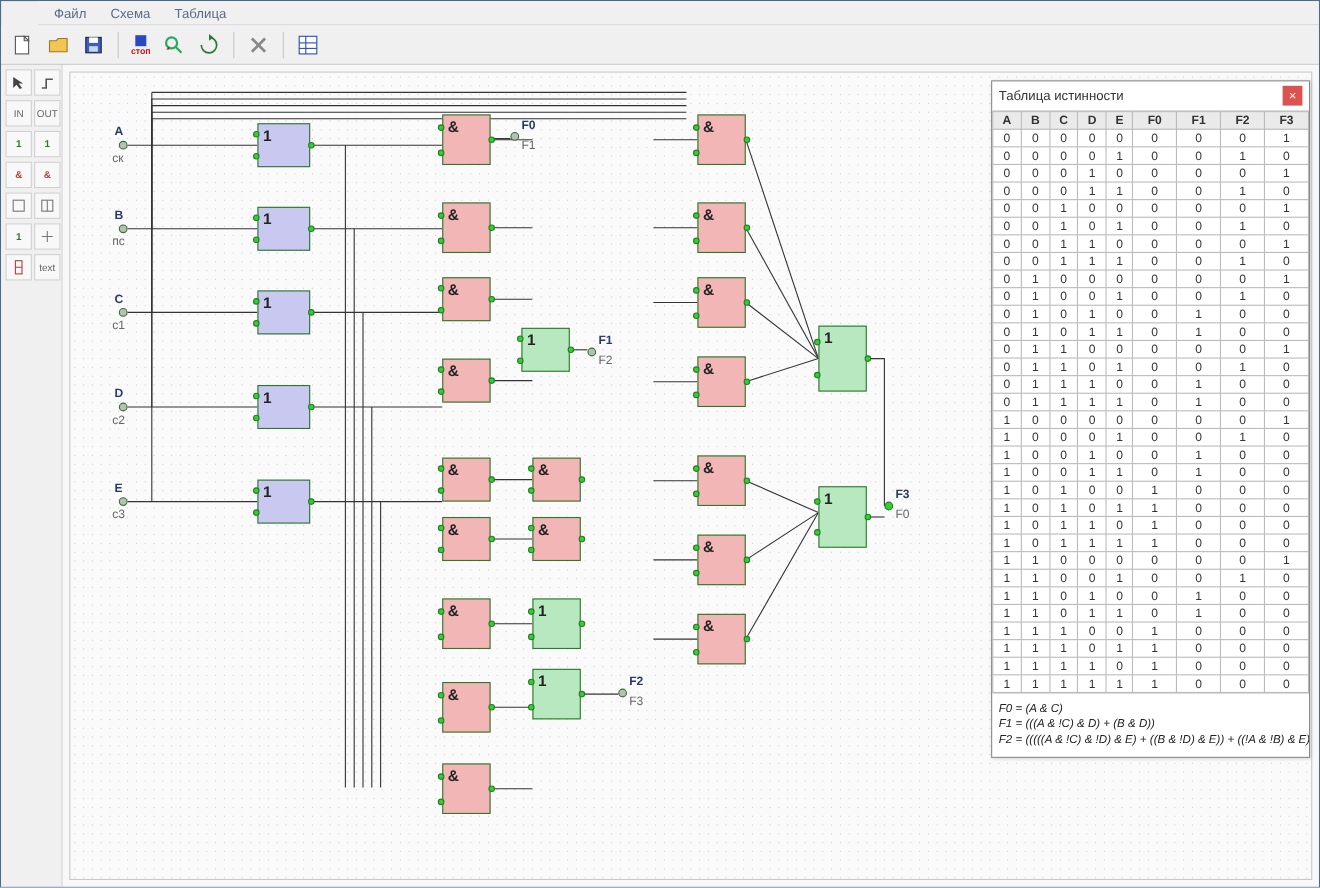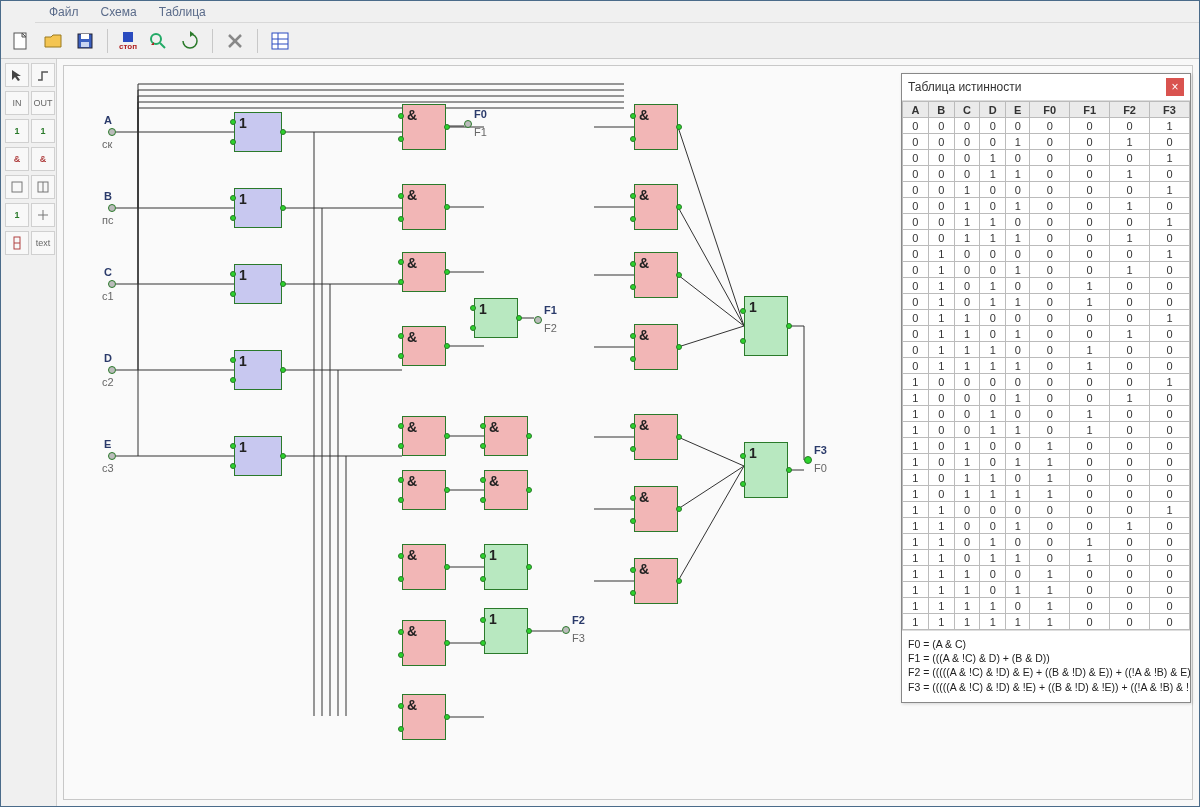--- a/index.html
+++ b/index.html
@@ -32,21 +32,21 @@
   .lbl { position:absolute; font-size:11px; color:#2a3a6a; font-weight:600; }
   .port { position:absolute; width:8px; height:8px; border-radius:50%; background:#bbb; border:1.5px solid #2a7a2a; }
   .port.on { background:#2cd32c; }
   .truth-panel { position:absolute; right:8px; top:14px; width:290px; background:#fff; border:1px solid #888; box-shadow: 1px 1px 3px rgba(0,0,0,0.15); }
   .truth-panel .hdr { display:flex; align-items:center; justify-content:space-between; padding:4px 6px; border-bottom:1px solid #ddd; }
   .truth-panel .hdr .ttl { color:#333; }
   .truth-panel .hdr .close { width:18px; height:18px; background:#d9534f; color:#fff; display:flex; align-items:center; justify-content:center; font-size:12px; cursor:default; }
   .truth-panel table { border-collapse:collapse; width:100%; font-size:11px; }
   .truth-panel th, .truth-panel td { border:1px solid #bbb; text-align:center; padding:1px 0; height:16px; }
   .truth-panel th { background:#eaeaea; font-weight:600; }
-  .formulas { padding:6px 6px 8px; font-size:10.5px; line-height:1.35; color:#222; border-top:1px solid #ddd; white-space:nowrap; overflow:hidden; }
+  .formulas { padding:6px 6px 8px; font-size:10.5px; line-height:1.35; color:#222; border-top:1px solid #ddd; white-space:nowrap; overflow:hidden;font-style:italic; }
 </style>
 </head>
 <body>
 
 <div class="window">
 
 
   <div class="menubar">
     <div class="mi">Файл</div>
     <div class="mi">Схема</div>
@@ -749,19 +749,18 @@
                 <td>0</td>
                 <td>0</td>
                 <td>0</td>
               </tr>
             </tbody>
         </table>
         <div class="formulas" id="formulas">
             <div>F0 = (A &amp; C)</div>
             <div>F1 = (((A &amp; !C) &amp; D) + (B &amp; D))</div>
             <div>F2 = (((((A &amp; !C) &amp; !D) &amp; E) + ((B &amp; !D) &amp; E)) + ((!A &amp; !B) &amp; E))</div>
-            <div>F3 = (((((A &amp; !C) &amp; !D) &amp; !E) + ((B &amp; !D) &amp; !E)) + ((!A &amp; !B) &amp; !</div>
           </div>
       </div>
     </div>
 
   </div>
 </div>
 
 </body></html>

